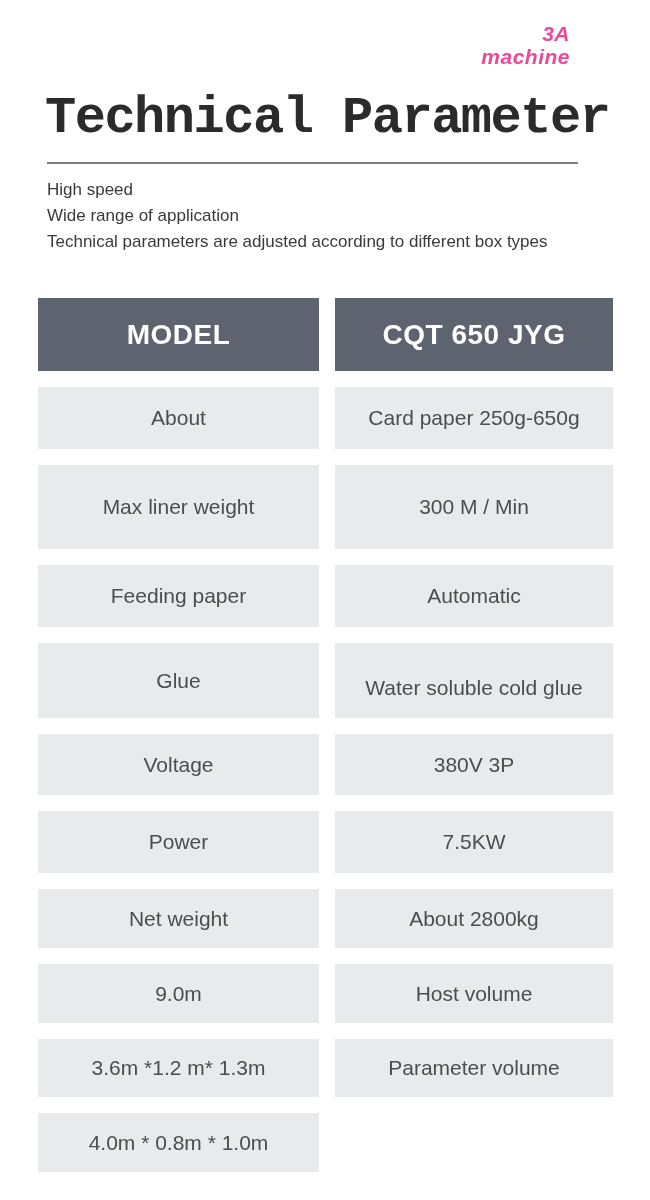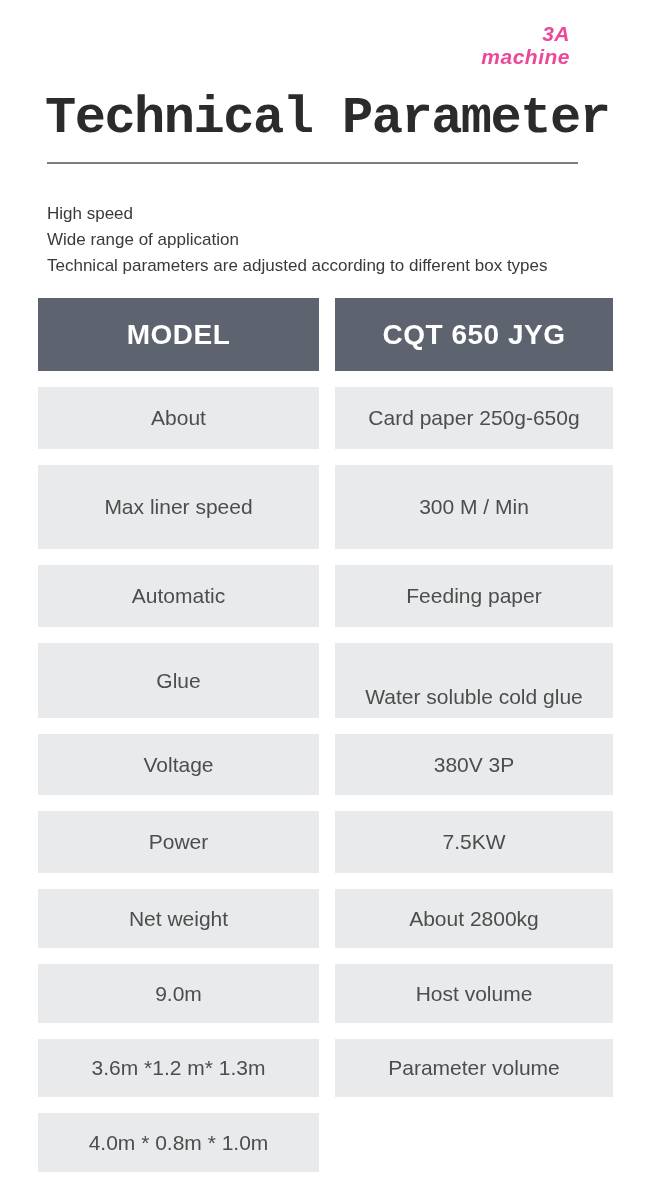--- a/index.html
+++ b/index.html
@@ -54,21 +54,20 @@
   }
 
   
   .subtitle {
     position: absolute;
     left: 47px;
     top: 177px;
     font-size: 17px;
     line-height: 26px;
     color: #3a3a3a;
-    margin-top: 24px;
   }
 
   
   .spec-table {
     position: absolute;
     left: 38px;
     top: 298px;
     width: 572px;
     display: grid;
     grid-template-columns: 281px 278px;
@@ -91,21 +90,21 @@
     letter-spacing: 0.5px;
   }
   .cell.label, .cell.value {
     background: var(--cell-bg, #e9eaeb);
     color: var(--body-text, #4d4d4d);
     font-size: 21px;
     font-weight: normal;
   }
   .cell.value-low {
     align-items: flex-end;
-    padding-bottom: 9px;
+    padding-bottom: 18px;
     box-sizing: border-box;
   }
 </style>
 </head>
 <body>
 
 <div class="page">
 
   <div class="brand">
     <div>3A</div>
@@ -121,25 +120,25 @@
     <div>Technical parameters are adjusted according to different box types</div>
   </div>
 
   <div class="spec-table">
     <div class="cell head">MODEL</div>
     <div class="cell head">CQT 650 JYG</div>
 
     <div class="cell label">About</div>
     <div class="cell value">Card paper 250g-650g</div>
 
-    <div class="cell label">Max liner speed</div>
+    <div class="cell label">Max liner weight</div>
     <div class="cell value">300 M / Min</div>
 
+    <div class="cell label">Feeding paper</div>
     <div class="cell value">Automatic</div>
-    <div class="cell label">Feeding paper</div>
 
     <div class="cell label">Glue</div>
     <div class="cell value value-low">Water soluble cold glue</div>
 
     <div class="cell label">Voltage</div>
     <div class="cell value">380V 3P</div>
 
     <div class="cell label">Power</div>
     <div class="cell value">7.5KW</div>
 

